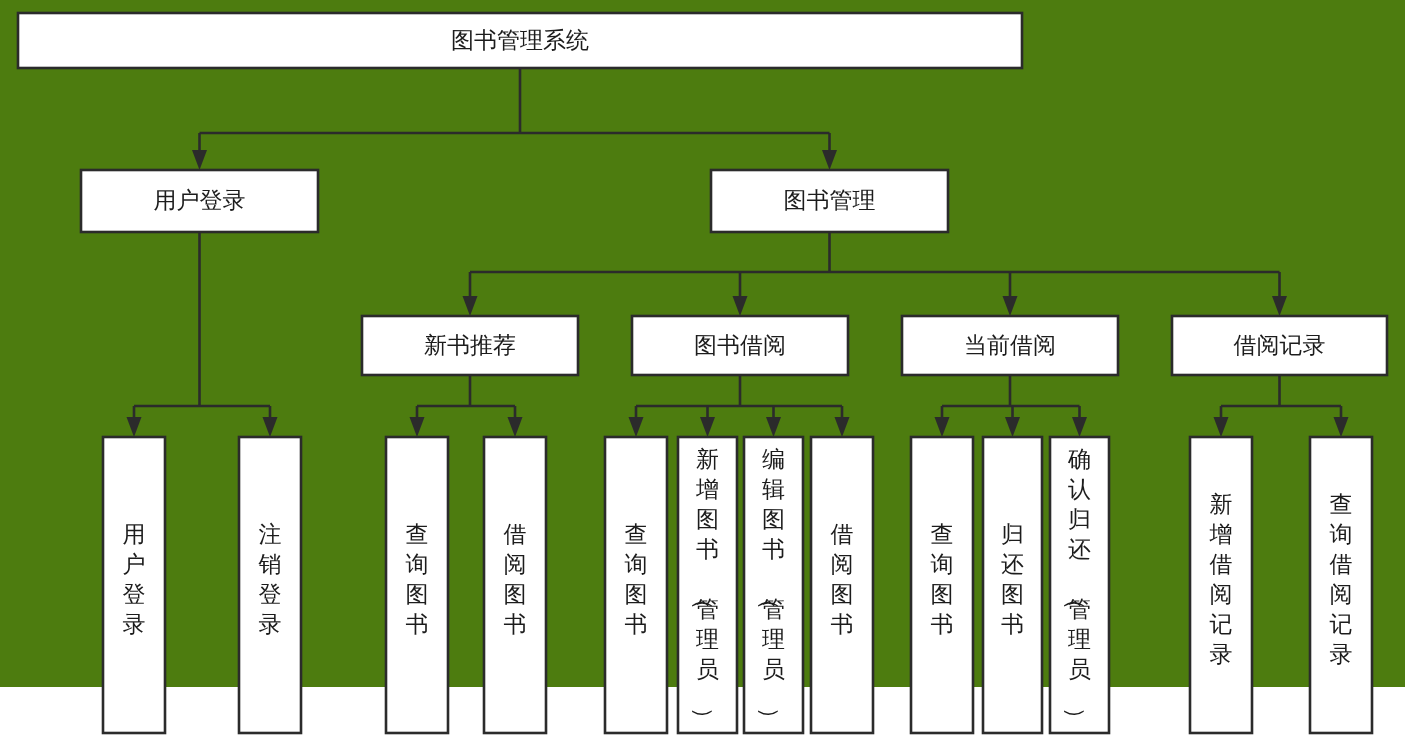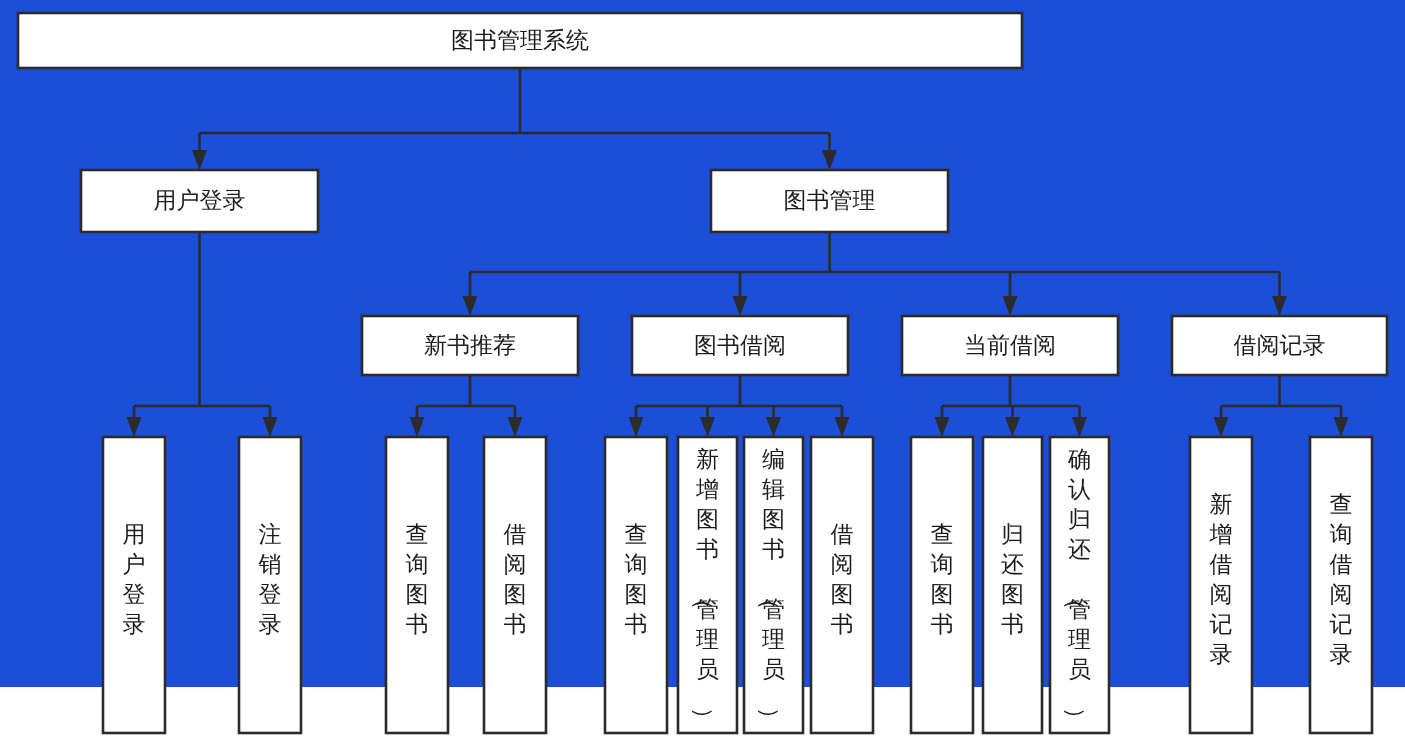--- a/index.html
+++ b/index.html
@@ -11,21 +11,21 @@
     width: 1405px;
     height: 747px;
     font-family: "Liberation Sans", "DejaVu Sans", sans-serif;
     overflow: hidden;
     position: relative;
   }
   #diagram-root {
     position: relative;
     width: 1405px;
     height: 687px;
-    background: #1d4ed8;
+    background: #4d7c0f;
   }
   svg#tree-svg {
     position: absolute;
     left: 0;
     top: 0;
     width: 1405px;
     height: 747px;
     display: block;
   }
   .node-box {

